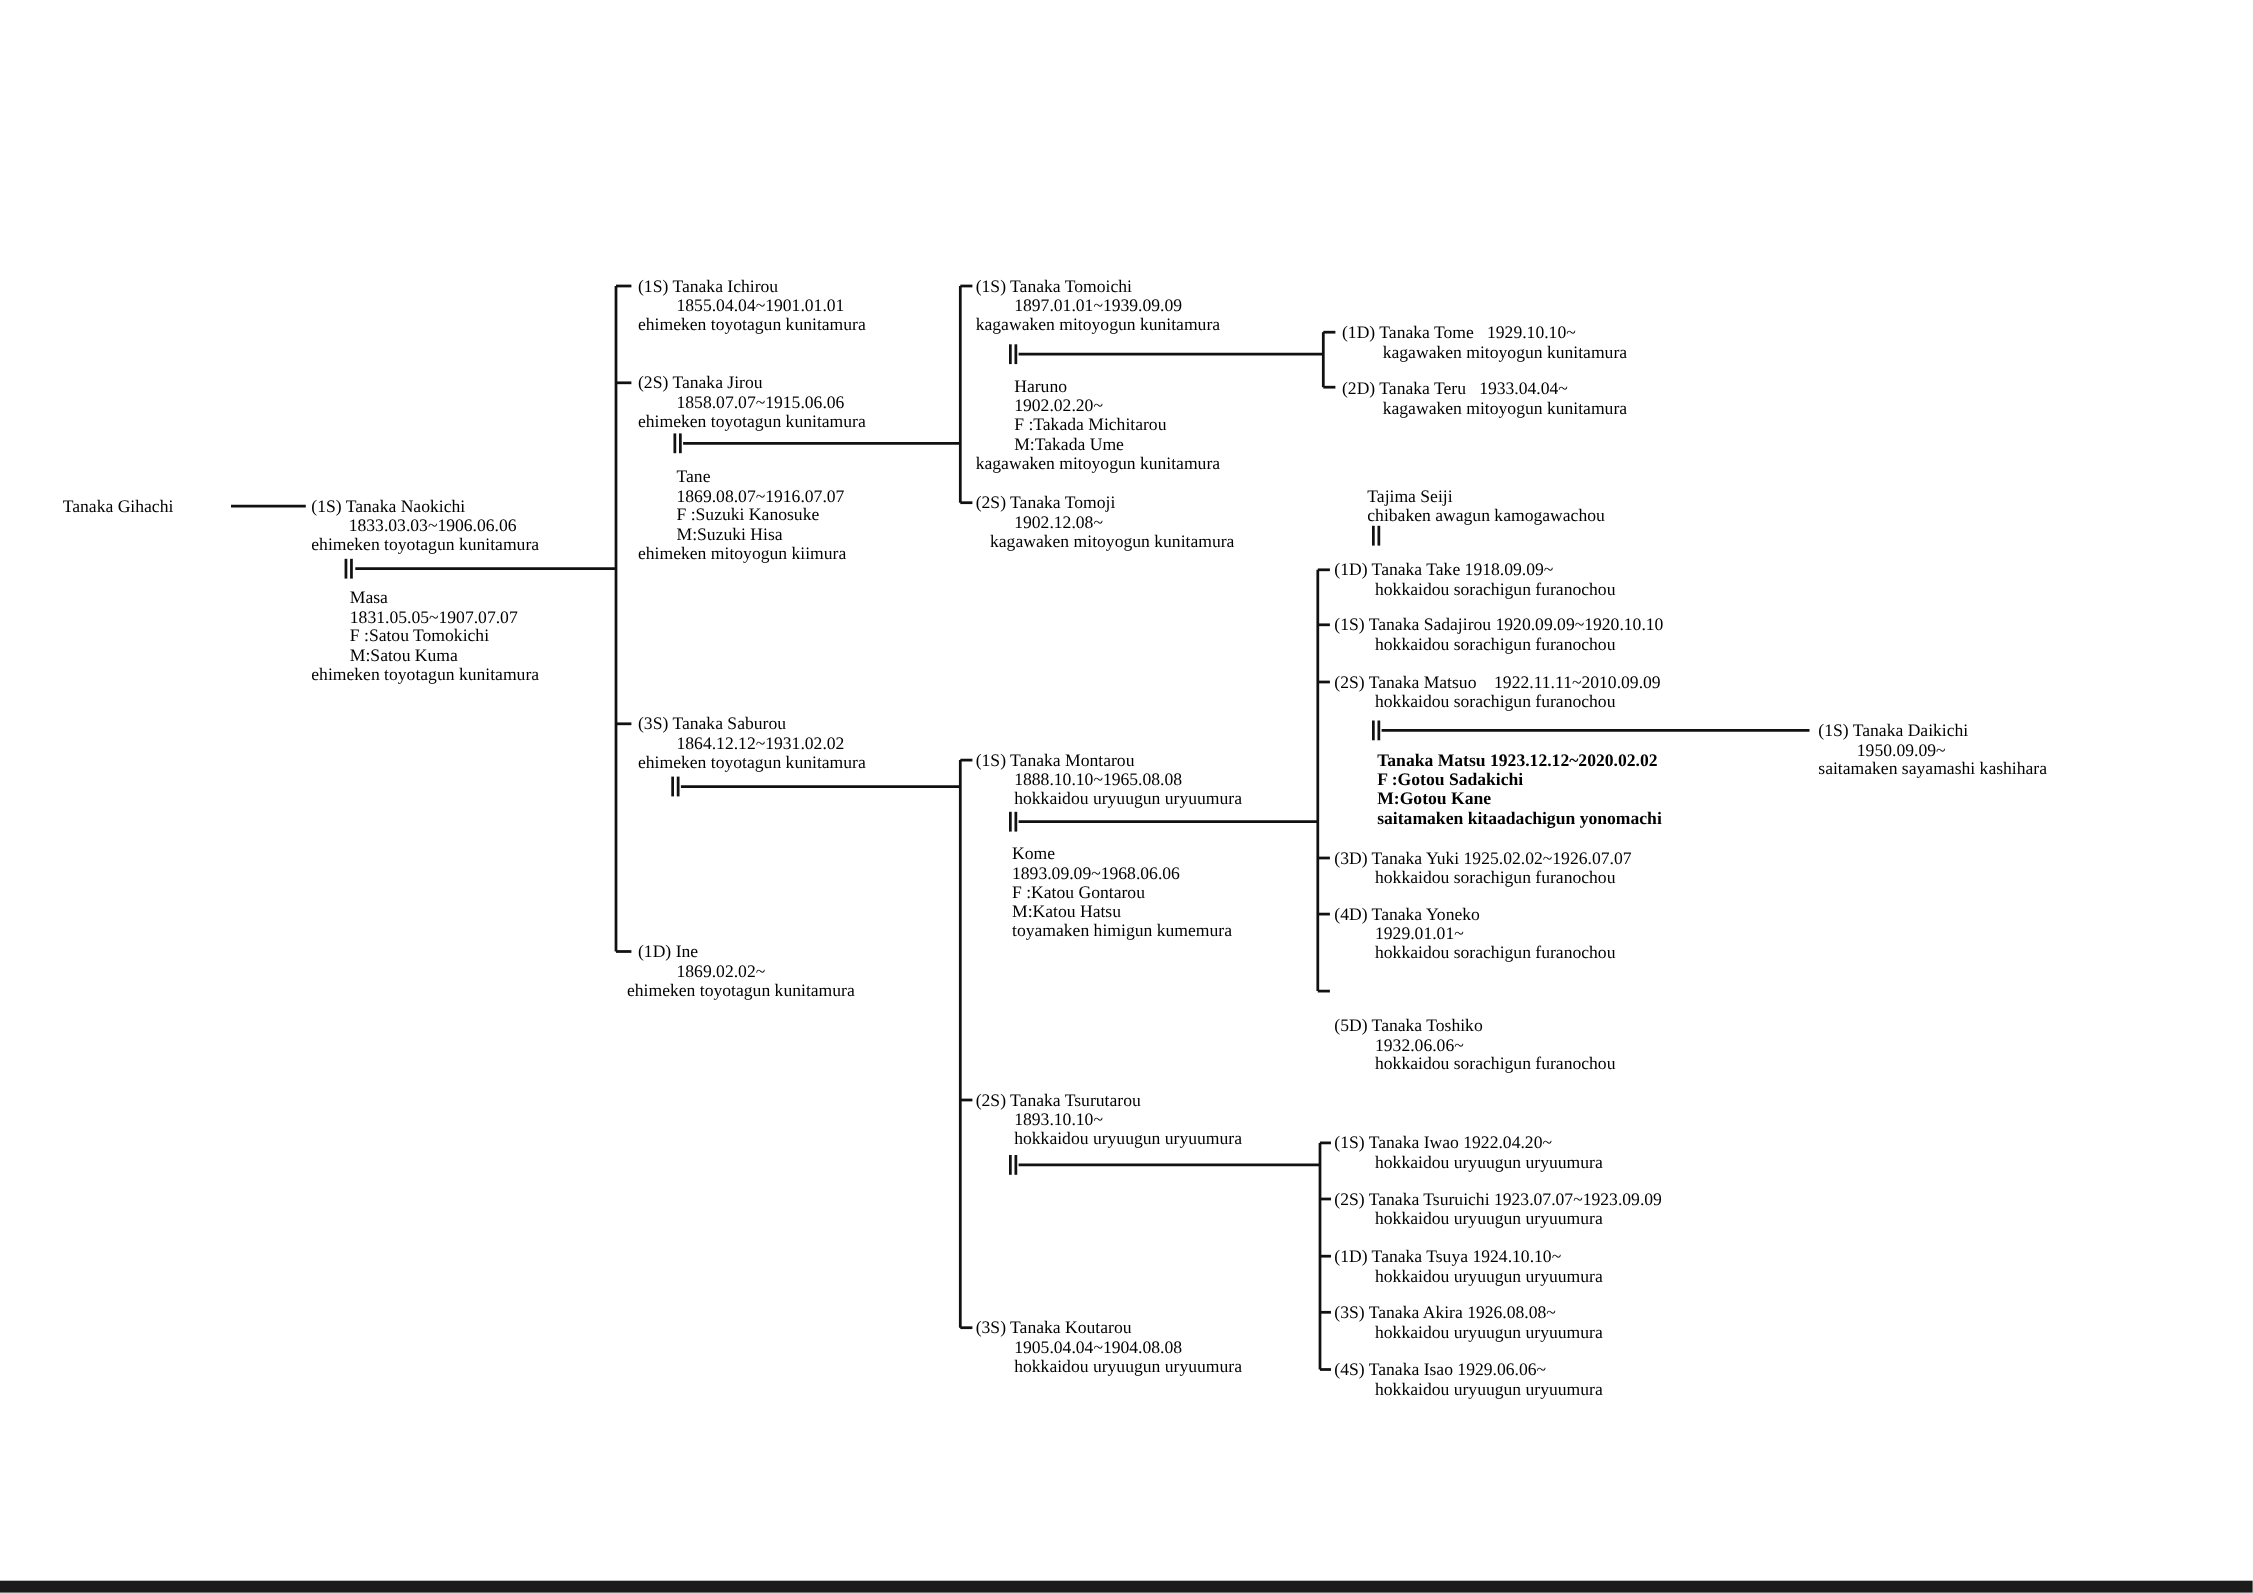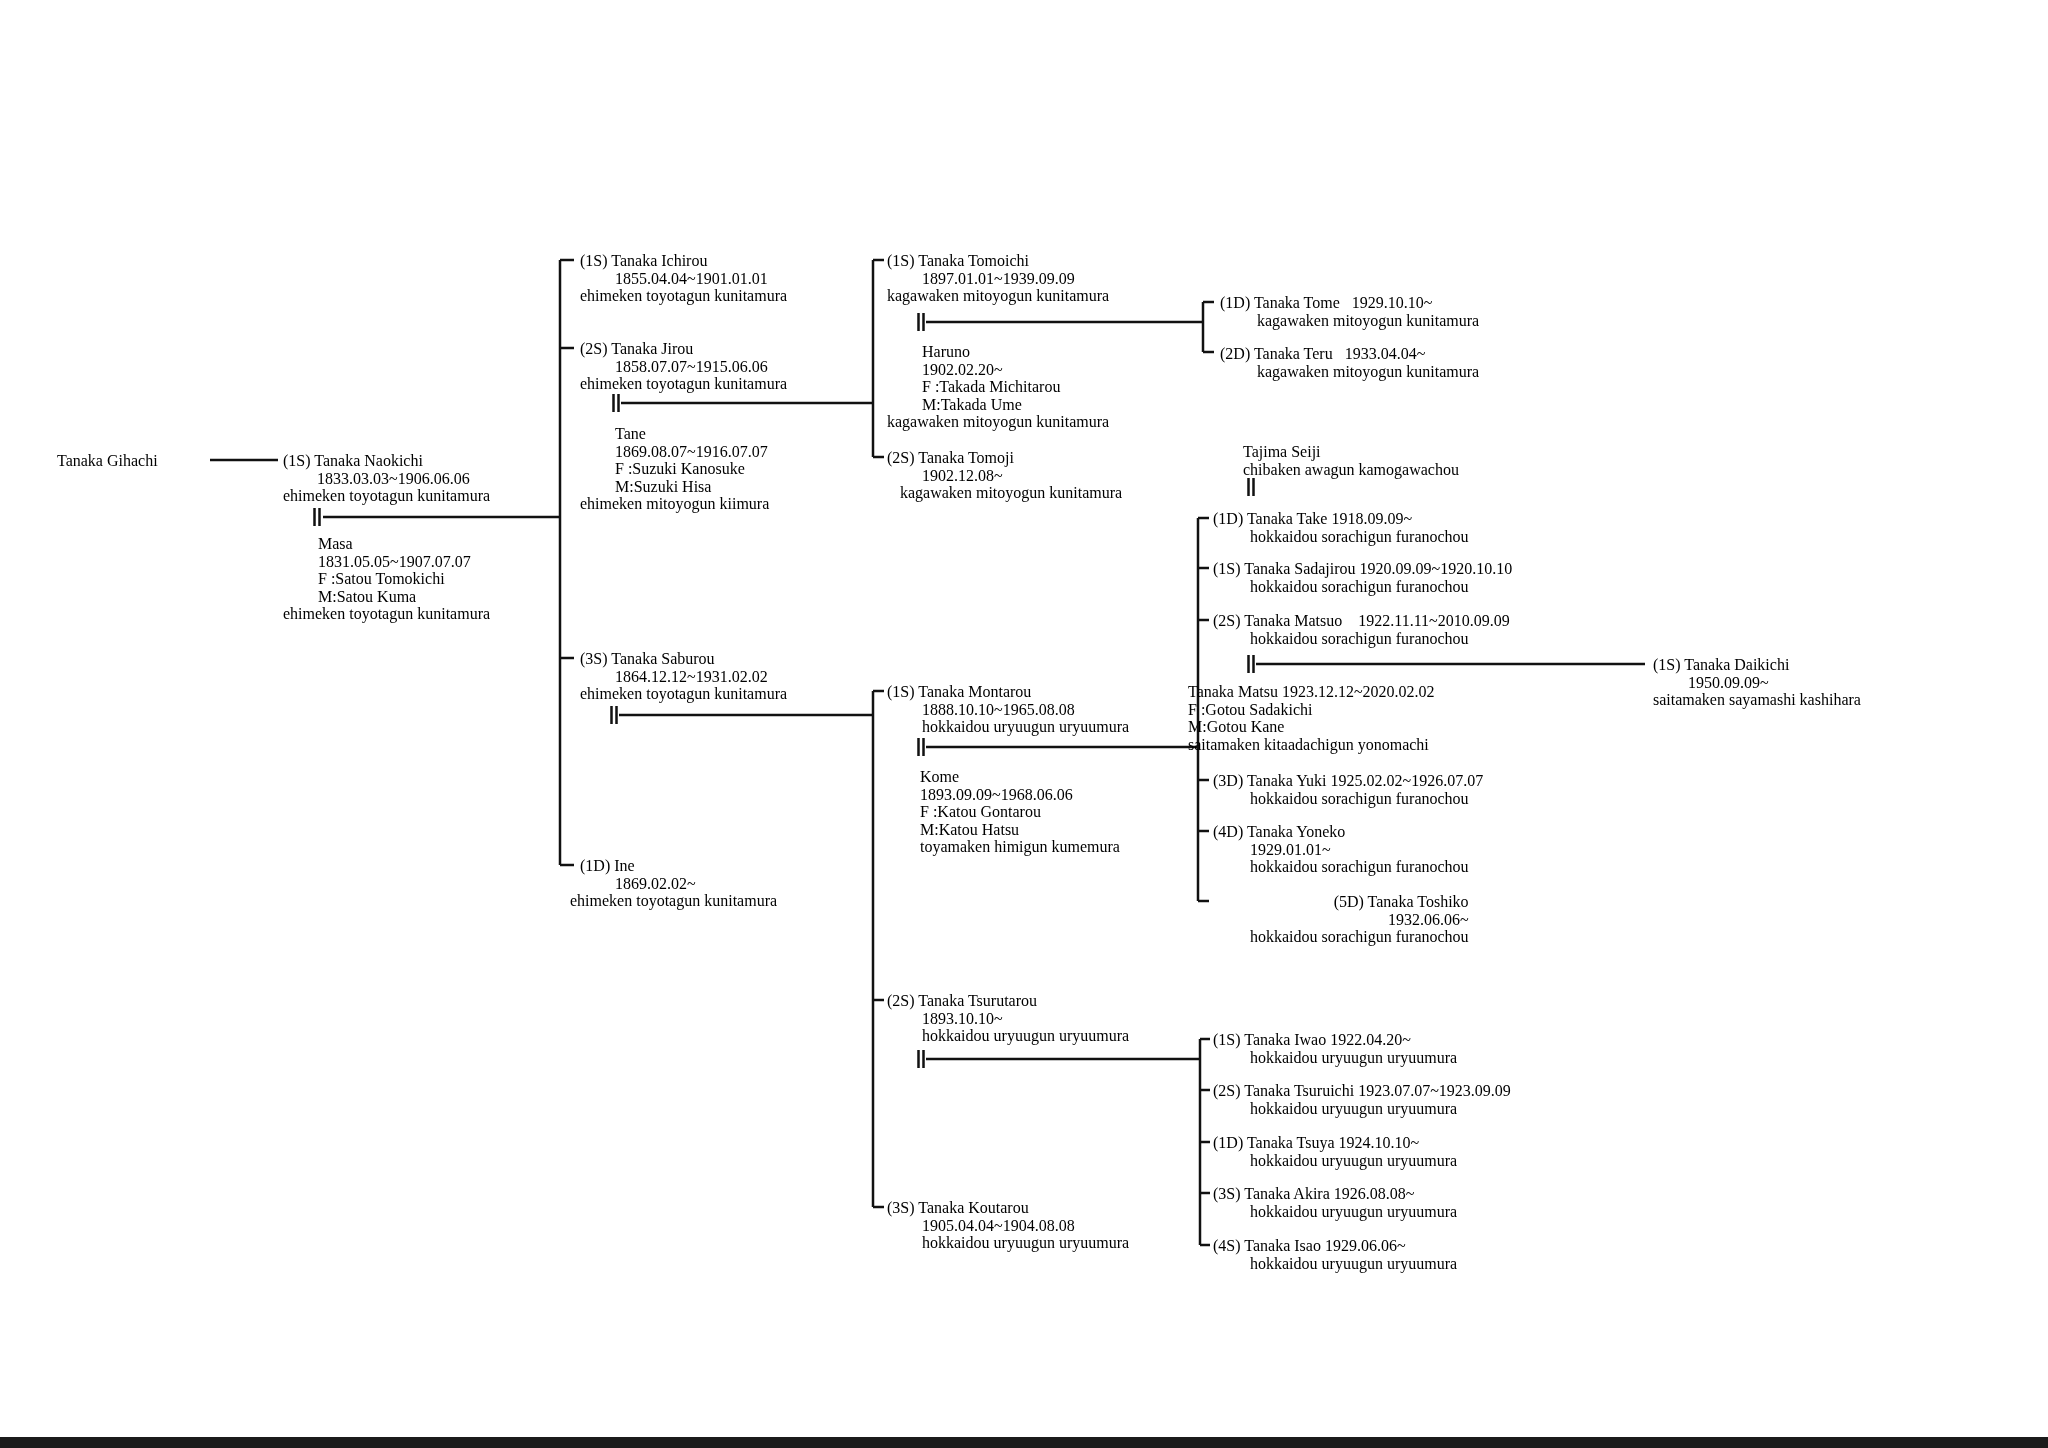--- a/index.html
+++ b/index.html
@@ -153,41 +153,41 @@
       <div class="tline" style="margin-left: 37px;">hokkaidou sorachigun furanochou</div>
     </div>
     <div class="person" style="left: 1213px; top: 560px;">
       <div class="tline" style="margin-left: 0px;">(1S) Tanaka Sadajirou 1920.09.09~1920.10.10</div>
       <div class="tline" style="margin-left: 37px;">hokkaidou sorachigun furanochou</div>
     </div>
     <div class="person" style="left: 1213px; top: 612px;">
       <div class="tline" style="margin-left: 0px;">(2S) Tanaka Matsuo    1922.11.11~2010.09.09</div>
       <div class="tline" style="margin-left: 37px;">hokkaidou sorachigun furanochou</div>
     </div>
-    <div class="person" style="left: 1149px; top: 683px;">
+    <div class="person" style="left: 1213px; top: 683px; font-weight: bold;">
       <div class="tline" style="margin-left: 39px;">Tanaka Matsu 1923.12.12~2020.02.02</div>
       <div class="tline" style="margin-left: 39px;">F :Gotou Sadakichi</div>
       <div class="tline" style="margin-left: 39px;">M:Gotou Kane</div>
       <div class="tline" style="margin-left: 39px;">saitamaken kitaadachigun yonomachi</div>
     </div>
     <div class="person" style="left: 1653px; top: 656px;">
       <div class="tline" style="margin-left: 0px;">(1S) Tanaka Daikichi</div>
       <div class="tline" style="margin-left: 35px;">1950.09.09~</div>
       <div class="tline" style="margin-left: 0px;">saitamaken sayamashi kashihara</div>
     </div>
     <div class="person" style="left: 1213px; top: 772px;">
       <div class="tline" style="margin-left: 0px;">(3D) Tanaka Yuki 1925.02.02~1926.07.07</div>
       <div class="tline" style="margin-left: 37px;">hokkaidou sorachigun furanochou</div>
     </div>
     <div class="person" style="left: 1213px; top: 823px;">
       <div class="tline" style="margin-left: 0px;">(4D) Tanaka Yoneko</div>
       <div class="tline" style="margin-left: 37px;">1929.01.01~</div>
       <div class="tline" style="margin-left: 37px;">hokkaidou sorachigun furanochou</div>
     </div>
-    <div class="person" style="left: 1213px; top: 893px; text-align: right;">
+    <div class="person" style="left: 1213px; top: 924px;">
       <div class="tline" style="margin-left: 0px;">(5D) Tanaka Toshiko</div>
       <div class="tline" style="margin-left: 37px;">1932.06.06~</div>
       <div class="tline" style="margin-left: 37px;">hokkaidou sorachigun furanochou</div>
     </div>
     <div class="person" style="left: 887px; top: 683px;">
       <div class="tline" style="margin-left: 0px;">(1S) Tanaka Montarou</div>
       <div class="tline" style="margin-left: 35px;">1888.10.10~1965.08.08</div>
       <div class="tline" style="margin-left: 35px;">hokkaidou uryuugun uryuumura</div>
     </div>
     <div class="person" style="left: 887px; top: 768px;">

